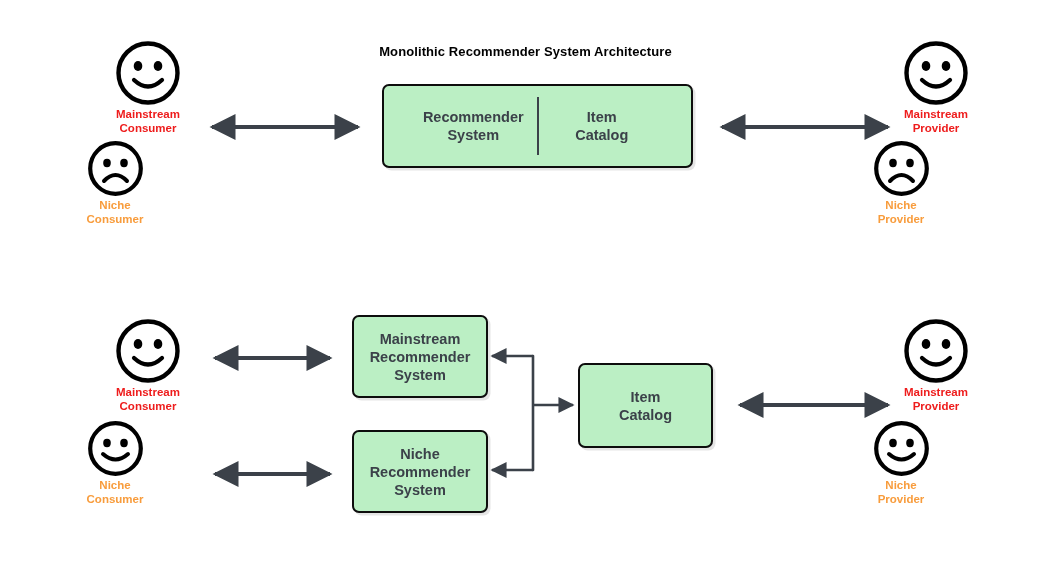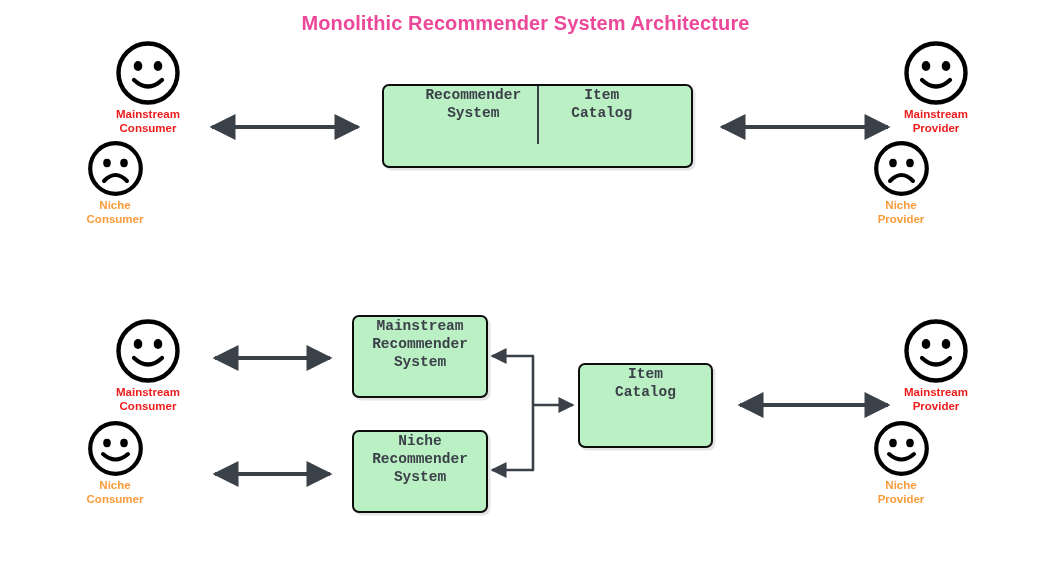--- a/index.html
+++ b/index.html
@@ -17,24 +17,25 @@
   .canvas {
     position: absolute;
     inset: 0;
     width: 1051px;
     height: 563px;
   }
   .section-title {
     position: absolute;
     width: 100%;
     text-align: center;
-    font-size: 20px;
+    font-size: 13px;
     font-weight: bold;
-    color: #ec4899;
+    color: #000000;
     letter-spacing: 0.1px;
+    margin-top: 32px;
   }
   #title-mono { top: 12px; }
   #title-dec  { top: 262px; }
 
   .actor {
     position: absolute;
     text-align: center;
   }
   .actor-label {
     font-size: 11.5px;
@@ -51,24 +52,23 @@
     margin: 0 auto;
   }
 
   .nodebox {
     position: absolute;
     background: #bbefc4;
     border: 2.2px solid #0d0d0d;
     border-radius: 7px;
     box-shadow: 2.5px 2.5px 0 rgba(0,0,0,0.10);
     display: flex;
-    align-items: flex-start;
+    align-items: center;
     justify-content: center;
     box-sizing: border-box;
-    font-family: Liberation Mono, monospace;
   }
   .nodebox-text {
     font-size: 14.5px;
     font-weight: bold;
     color: #3b4149;
     text-align: center;
     line-height: 18px;
     white-space: pre-line;
   }
   #box-monolith {

